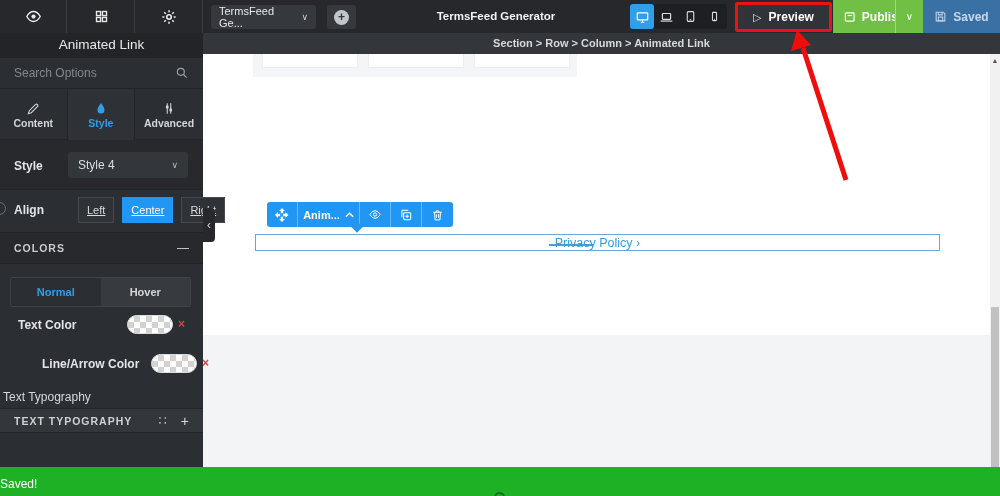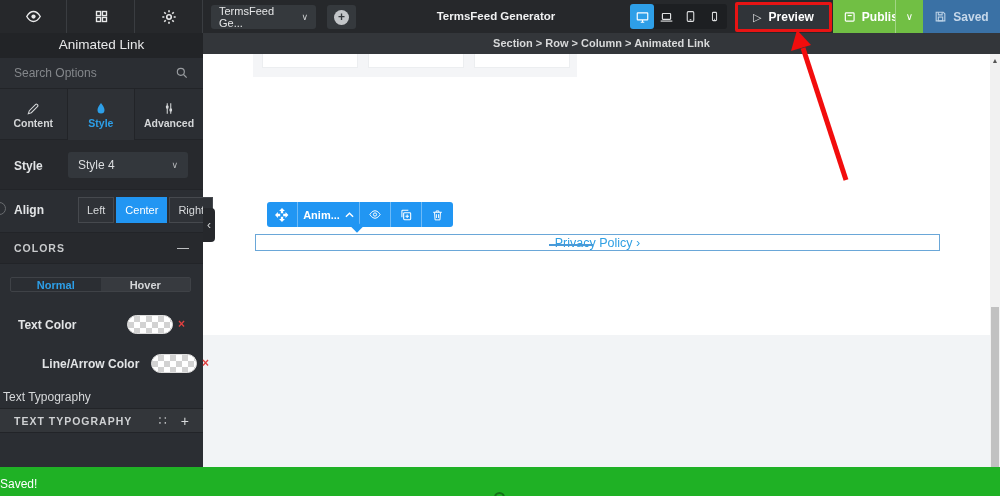--- a/index.html
+++ b/index.html
@@ -84,30 +84,30 @@
   .rowlabel { color:#e2e4e6; font-size:12px; font-weight:bold; }
   .select { position:absolute; left:68px; top:12px; width:120px; height:26px; background:#33373c;
             border-radius:3px; color:#dcdee0; font-size:12px; display:flex; align-items:center;
             padding:0 10px; }
   .select .chev { margin-left:auto; font-size:9px; color:#b9bbbd; }
   .alignrow { position:absolute; left:0; top:132px; width:203px; height:42px; }
   .halfcircle { position:absolute; left:-7px; top:12px; width:13px; height:13px; border:1.5px solid #6a6d71;
                 border-radius:50%; }
   .alignbtns { position:absolute; left:78px; top:7px; display:flex; }
   .abtn { height:26px; padding:0 8px; background:#2f3237; border:1px solid #46494e; color:#d8dadc;
-          font-size:11px; display:flex; align-items:center; justify-content:center; margin-right:2px; }
+          font-size:11px; display:flex; align-items:center; justify-content:center; margin-right:8px;text-decoration:underline; }
   .abtn.active { background:#2196f3; border-color:#2196f3; color:#fff; }
   .colorshead { position:absolute; left:0; top:174px; width:203px; height:32px; background:#27292d;
                 border-top:1px solid #222428; border-bottom:1px solid #222428; display:flex; align-items:center; }
   .colorshead .t { color:#c9cbcd; font-size:10.5px; font-weight:bold; letter-spacing:1px; padding-left:14px; }
   .colorshead .m { margin-left:auto; padding-right:14px; color:#d0d2d4; font-size:12px; }
   .collapse { position:absolute; left:203px; top:208px; width:12px; height:34px; background:#26282c;
               border-radius:0 4px 4px 0; color:#cfd1d3; font-size:12px; display:flex; align-items:center;
               justify-content:center; z-index:5; }
-  .seg { position:absolute; left:10px; top:219px; width:181px; height:15px; border:1px solid #3f4247;
+  .seg { position:absolute; left:10px; top:219px; width:181px; height:30px; border:1px solid #3f4247;
          border-radius:2px; display:flex; }
   .segcell { width:50%; display:flex; align-items:center; justify-content:center; font-size:11px; font-weight:bold; }
   .segcell.on { color:#2d9fe8; }
   .segcell.off { color:#d4d6d8; background:#373a3f; }
   .colorrow { position:absolute; left:0; width:203px; height:20px; }
   .colorrow .rowlabel { position:absolute; left:18px; top:3px; font-size:12px; }
   .swatch { position:absolute; left:127px; top:0; width:46px; height:19px; border-radius:10px;
             background-color:#fff; border:1px solid #ddd;
             background-image:linear-gradient(45deg,#d2d2d2 25%,transparent 25%,transparent 75%,#d2d2d2 75%),
                              linear-gradient(45deg,#d2d2d2 25%,transparent 25%,transparent 75%,#d2d2d2 75%);

